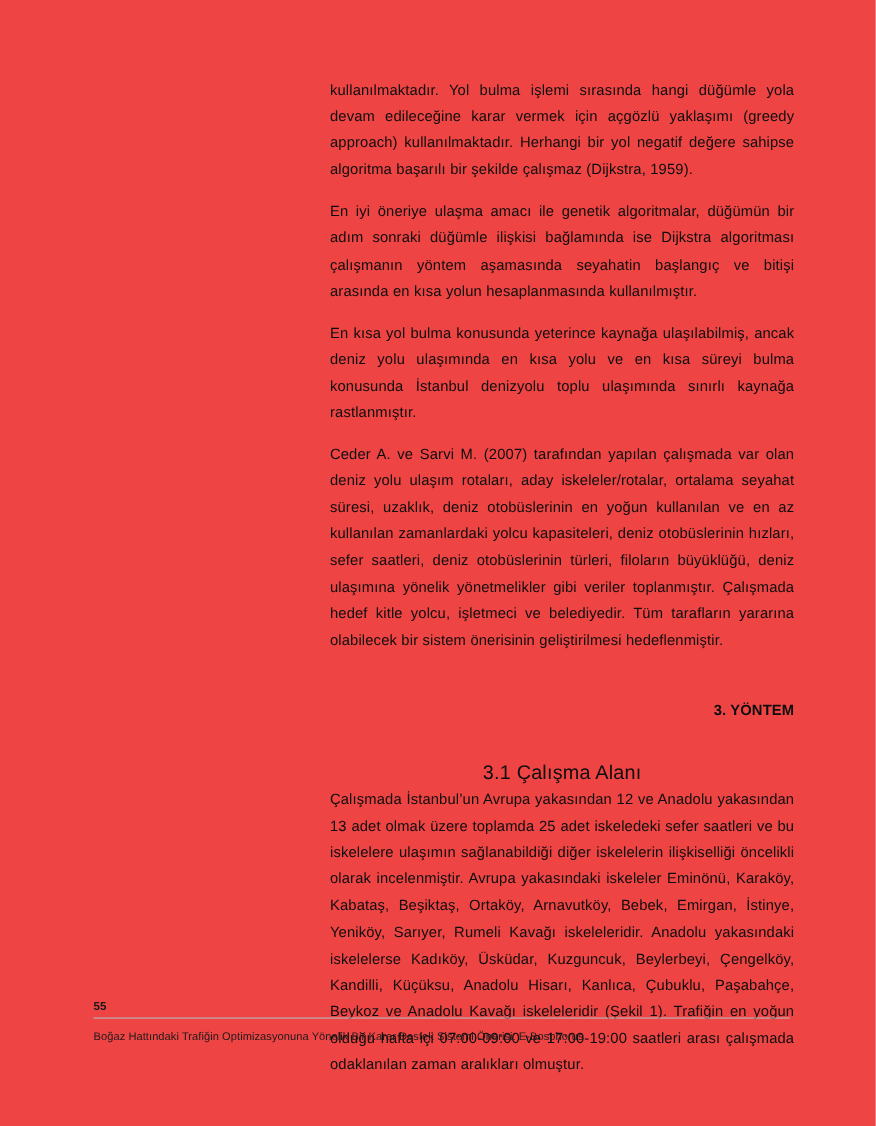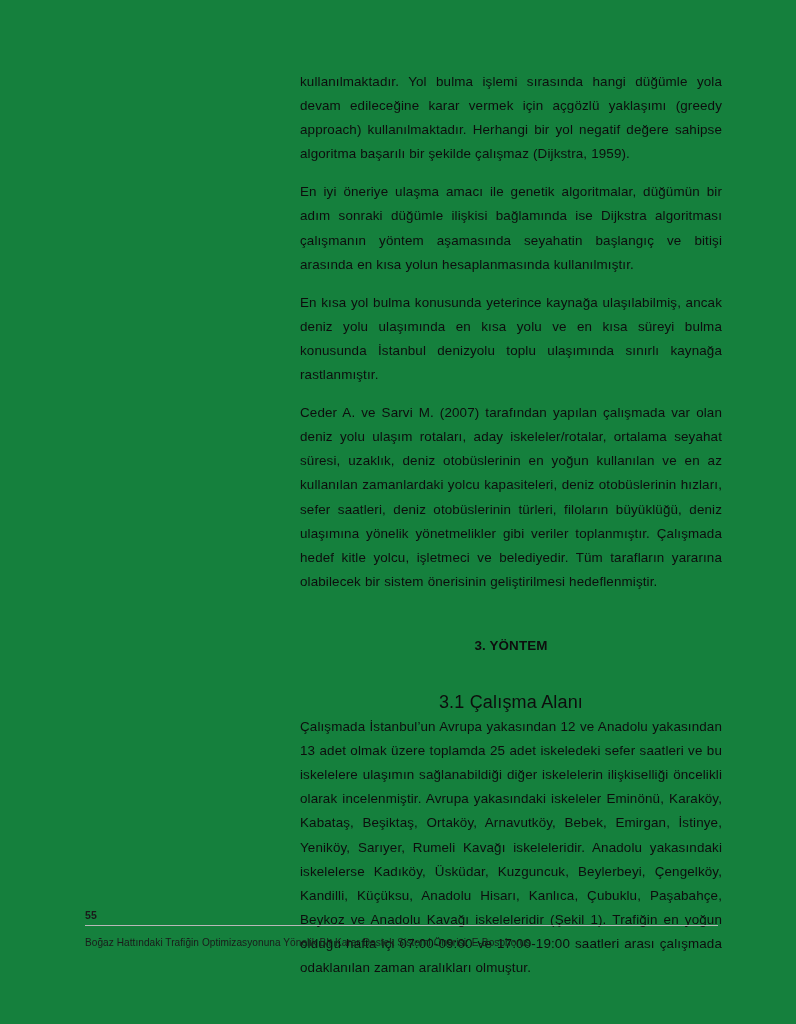--- a/index.html
+++ b/index.html
@@ -12,21 +12,21 @@
     height: 1024px;
     position: relative;
     font-family: "Liberation Sans", "DejaVu Sans", sans-serif;
     color: #0d0d0d;
     overflow: hidden;
   }
 
   .page {
     position: absolute;
     inset: 0;
-    background: #15803d;
+    background: #ef4444;
   }
 
   
   .content {
     position: absolute;
     left: 300px;
     top: 70px;
     width: 422px;
   }
 
@@ -44,21 +44,21 @@
   .para:last-child { margin-bottom: 0; }
 
   
   .para.pre-heading { margin-bottom: 40px; }
 
   .h-main {
     margin: 0 0 0 0;
     font-size: 13.4px;
     line-height: 24.1px;
     font-weight: bold;
-    text-align: center;
+    text-align: right;
     letter-spacing: 0.01em;
   }
 
   .h-sub {
     margin: 32px 0 0 0;
     font-size: 18px;
     line-height: 24.1px;
     font-weight: normal;
     text-align: center;
     letter-spacing: 0.01em;

